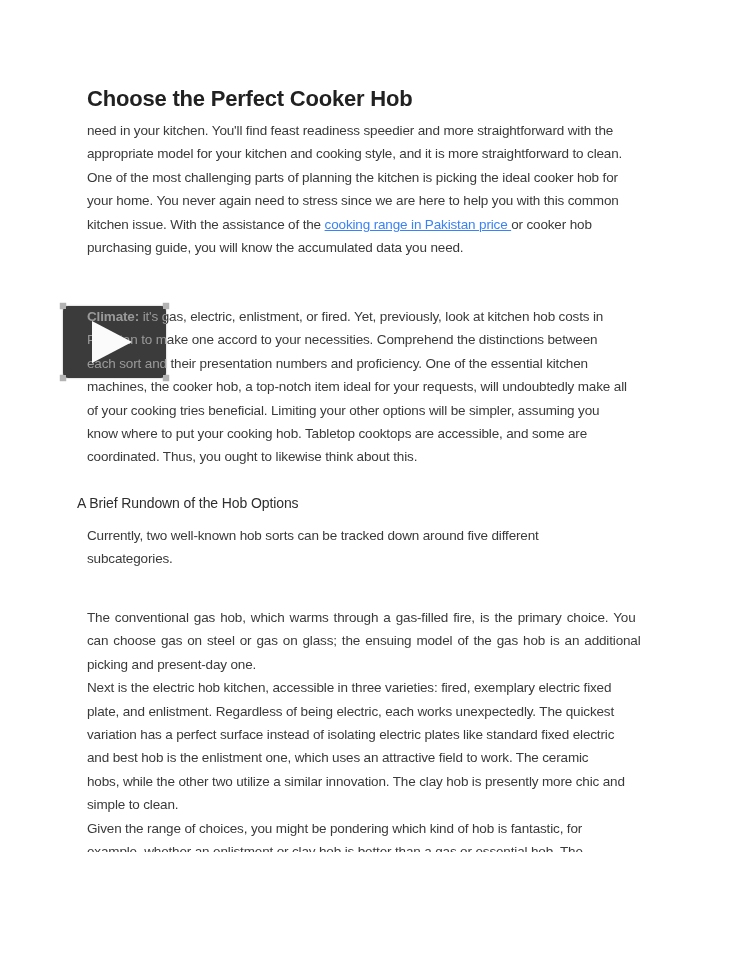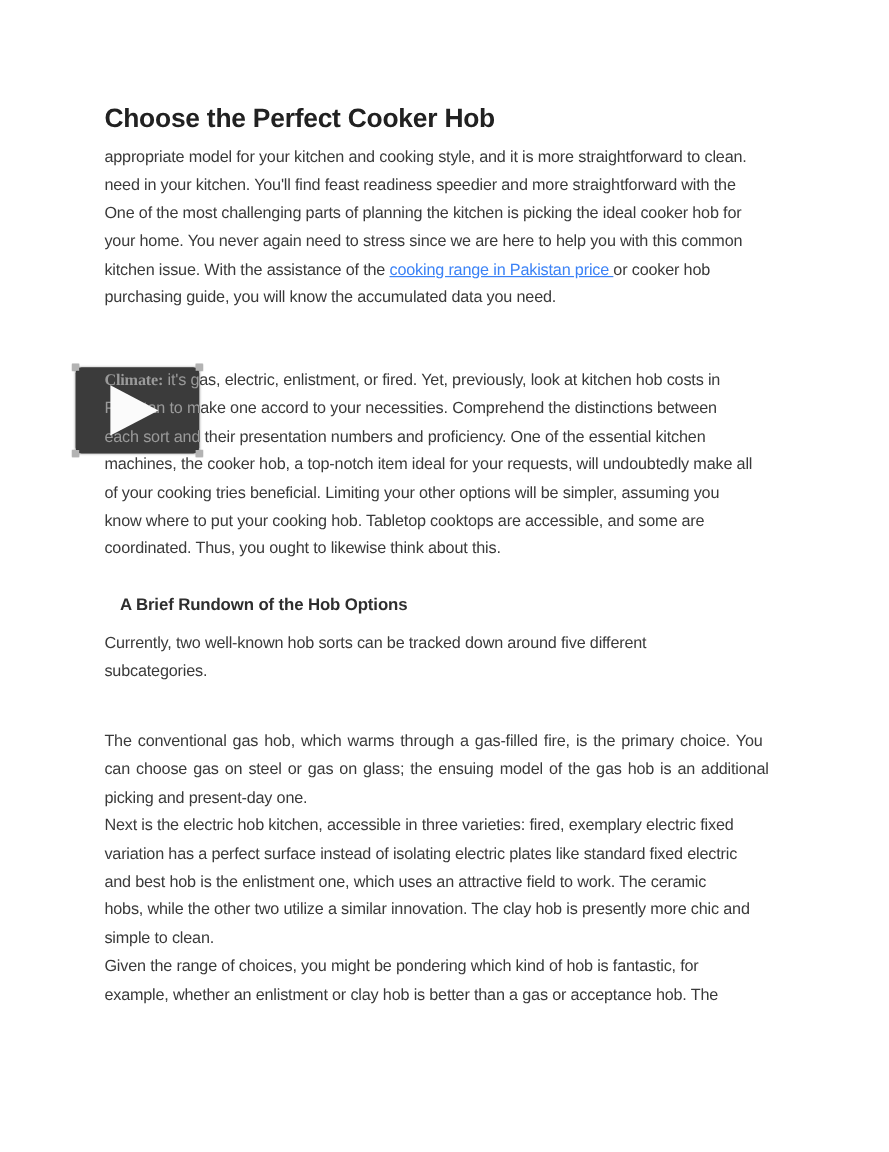--- a/index.html
+++ b/index.html
@@ -17,26 +17,26 @@
     font-size:13.5px; line-height:23.4px; letter-spacing:-0.15px;
     color:#3a3a3a;
   }
   .ln { white-space:nowrap; }
   .wide { word-spacing:1.4px; }
   .p1 { top:119px; }
   .p2 { top:305px; }
   .p3 { top:524px; }
   .pblock { top:606px; }
   .subhead {
-    position:absolute; left:100px; top:492px; margin:0;
-    font-size:14px; line-height:23px; font-weight:bold;
+    position:absolute; left:77px; top:492px; margin:0;
+    font-size:14px; line-height:23px; font-weight:normal;
     color:#2e2e2e; letter-spacing:-0.1px; white-space:nowrap;
   }
   .link { color:#3b82f6; text-decoration:underline; cursor:pointer; }
-  .bold-label { font-weight:bold;font-family:Liberation Serif, serif; }
+  .bold-label { font-weight:bold; }
 
   
   .video-embed { position:absolute; left:63px; top:306px; width:103px; height:72px; z-index:5; }
   .thumb {
     position:absolute; left:0; top:0; right:0; bottom:0;
     background:#3b3b3b; border-radius:5px; overflow:hidden;
     box-shadow:0 0 2px rgba(0,0,0,0.35);
   }
   .thumb-text {
     position:absolute; left:24px; top:-1px; width:585px;
@@ -56,22 +56,22 @@
   .h-br { right:-3px; bottom:-3px; }
 </style>
 </head>
 <body>
 
 <div class="page">
 
   <h1 class="title">Choose the Perfect Cooker Hob</h1>
 
   <div class="para p1">
+    <div class="ln">need in your kitchen. You'll find feast readiness speedier and more straightforward with the</div>
     <div class="ln">appropriate model for your kitchen and cooking style, and it is more straightforward to clean.</div>
-    <div class="ln">need in your kitchen. You'll find feast readiness speedier and more straightforward with the</div>
     <div class="ln">One of the most challenging parts of planning the kitchen is picking the ideal cooker hob for</div>
     <div class="ln">your home. You never again need to stress since we are here to help you with this common</div>
     <div class="ln"><span>kitchen issue. With the assistance of the </span><a class="link">cooking range in Pakistan price </a><span>or cooker hob</span></div>
     <div class="ln">purchasing guide, you will know the accumulated data you need.</div>
   </div>
 
   <div class="para p2">
     <div class="ln"><span class="bold-label">Climate:</span><span> it's gas, electric, enlistment, or fired. Yet, previously, look at kitchen hob costs in</span></div>
     <div class="ln">Pakistan to make one accord to your necessities. Comprehend the distinctions between</div>
     <div class="ln">each sort and their presentation numbers and proficiency. One of the essential kitchen</div>
@@ -101,21 +101,22 @@
   <div class="para p3">
     <div class="ln">Currently, two well-known hob sorts can be tracked down around five different</div>
     <div class="ln">subcategories.</div>
   </div>
 
   <div class="para pblock">
     <div class="ln wide">The conventional gas hob, which warms through a gas-filled fire, is the primary choice. You</div>
     <div class="ln wide">can choose gas on steel or gas on glass; the ensuing model of the gas hob is an additional</div>
     <div class="ln">picking and present-day one.</div>
     <div class="ln">Next is the electric hob kitchen, accessible in three varieties: fired, exemplary electric fixed</div>
+    <div class="ln">plate, and enlistment. Regardless of being electric, each works unexpectedly. The quickest</div>
     <div class="ln">variation has a perfect surface instead of isolating electric plates like standard fixed electric</div>
     <div class="ln">and best hob is the enlistment one, which uses an attractive field to work. The ceramic</div>
     <div class="ln">hobs, while the other two utilize a similar innovation. The clay hob is presently more chic and</div>
     <div class="ln">simple to clean.</div>
     <div class="ln">Given the range of choices, you might be pondering which kind of hob is fantastic, for</div>
-    <div class="ln">example, whether an enlistment or clay hob is better than a gas or acceptance hob. The</div>
+    <div class="ln">example, whether an enlistment or clay hob is better than a gas or essential hob. The</div>
   </div>
 
 </div>
 
 </body></html>

